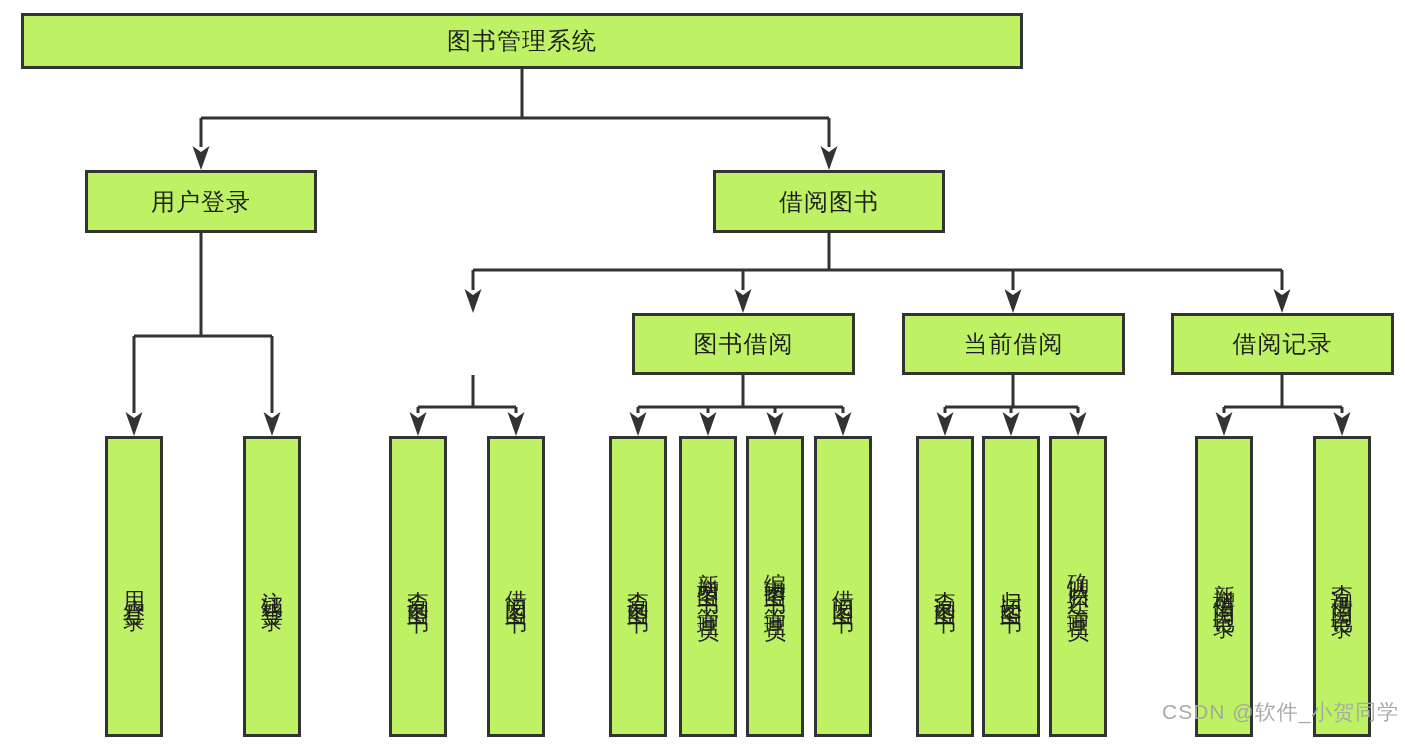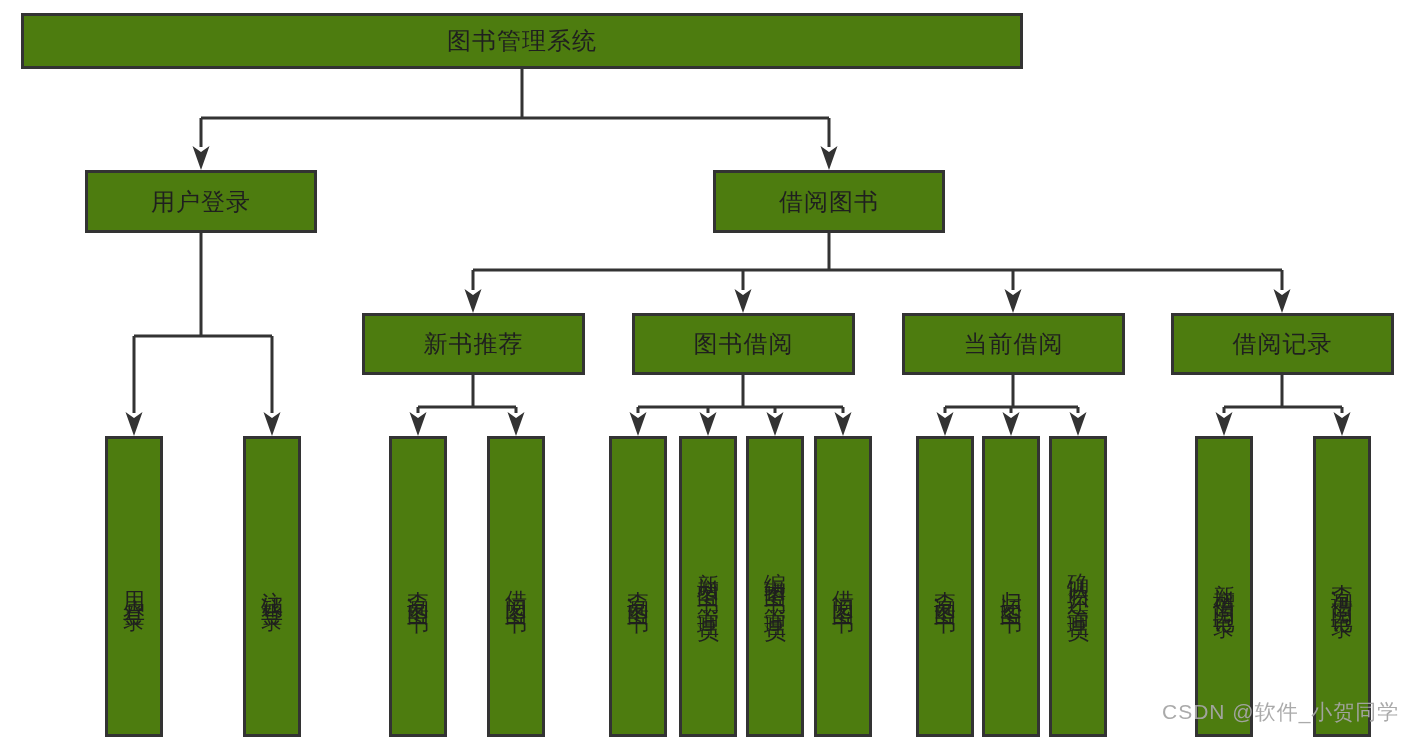--- a/index.html
+++ b/index.html
@@ -17,21 +17,21 @@
   }
   .wires {
     position: absolute;
     left: 0;
     top: 0;
     pointer-events: none;
   }
   .node {
     position: absolute;
     box-sizing: border-box;
-    background: #4d7c0f;
+    background: #bef264;
     border: 3px solid #333333;
     color: #1f1f1f;
     display: flex;
     align-items: center;
     justify-content: center;
     text-align: center;
   }
   .node.h {
     font-size: 24px;
     letter-spacing: 1px;
@@ -90,21 +90,20 @@
       <polygon points="1215.5,412 1224,418 1232.5,412 1224,436"></polygon>
       <polygon points="1333.5,412 1342,418 1350.5,412 1342,436"></polygon>
     </g>
   </svg>
 
   <div class="node h" style="left:21px; top:13px; width:1002px; height:56px;">图书管理系统</div>
 
   <div class="node h" style="left:85px; top:170px; width:232px; height:63px;">用户登录</div>
   <div class="node h" style="left:713px; top:170px; width:232px; height:63px;">借阅图书</div>
 
-  <div class="node h" style="left:362px; top:313px; width:223px; height:62px;">新书推荐</div>
   <div class="node h" style="left:902px; top:313px; width:223px; height:62px;">当前借阅</div>
   <div class="node h" style="left:632px; top:313px; width:223px; height:62px;">图书借阅</div>
   <div class="node h" style="left:1171px; top:313px; width:223px; height:62px;">借阅记录</div>
 
   <div class="node v" style="left:105px; top:436px; width:58px; height:301px;">用户登录</div>
   <div class="node v" style="left:243px; top:436px; width:58px; height:301px;">注销登录</div>
 
   <div class="node v" style="left:389px; top:436px; width:58px; height:301px;">查询图书</div>
   <div class="node v" style="left:487px; top:436px; width:58px; height:301px;">借阅图书</div>
 

